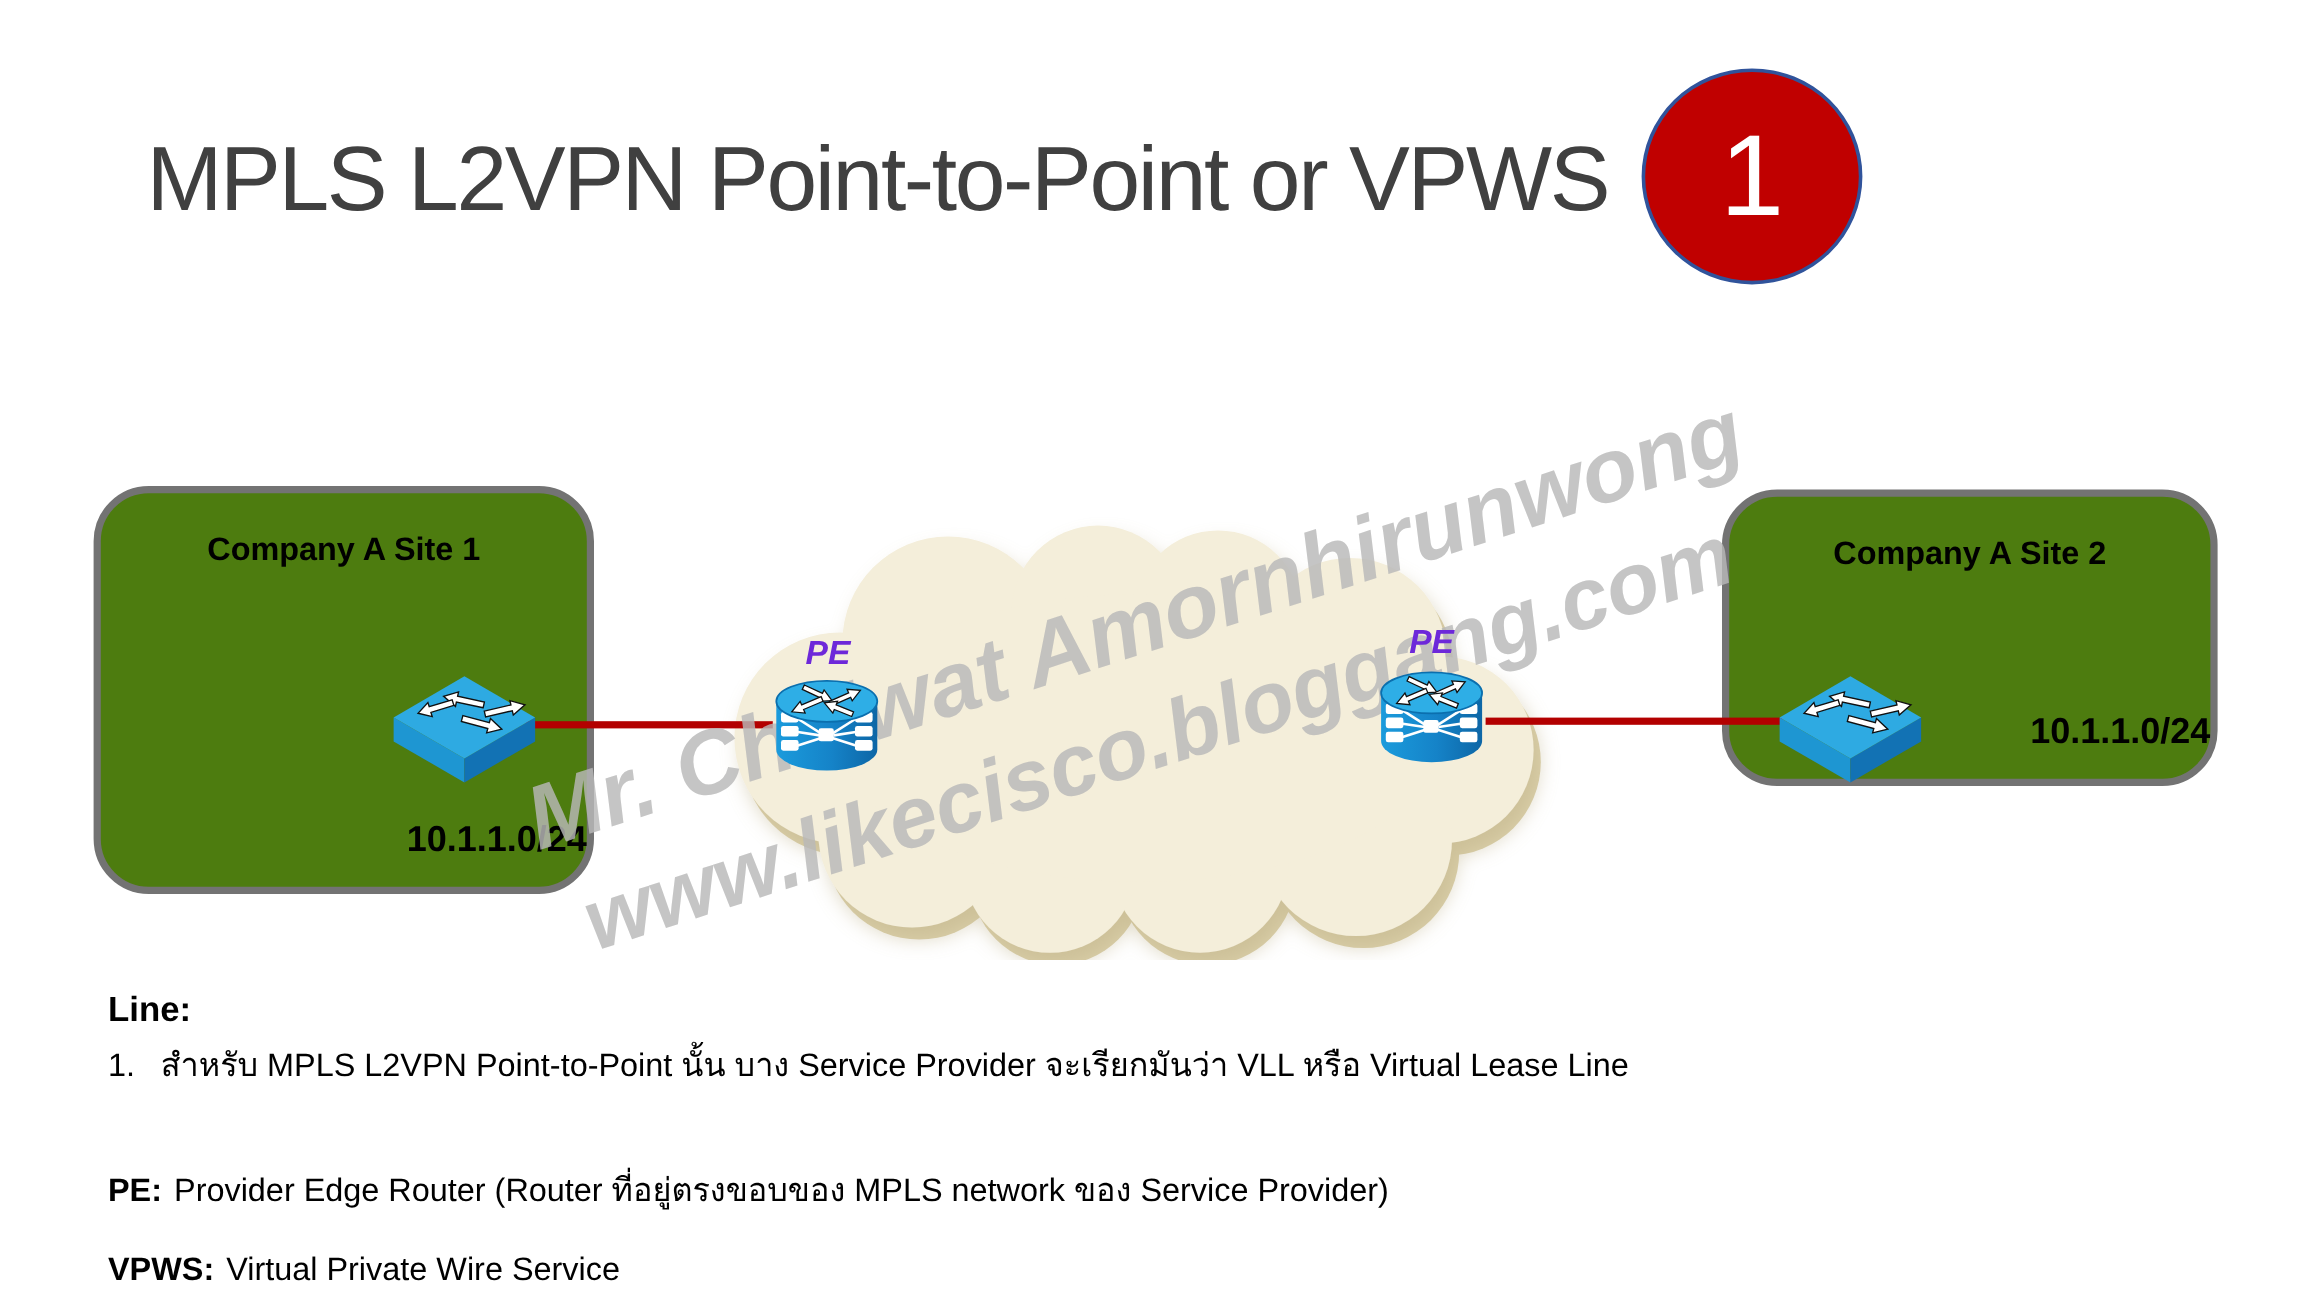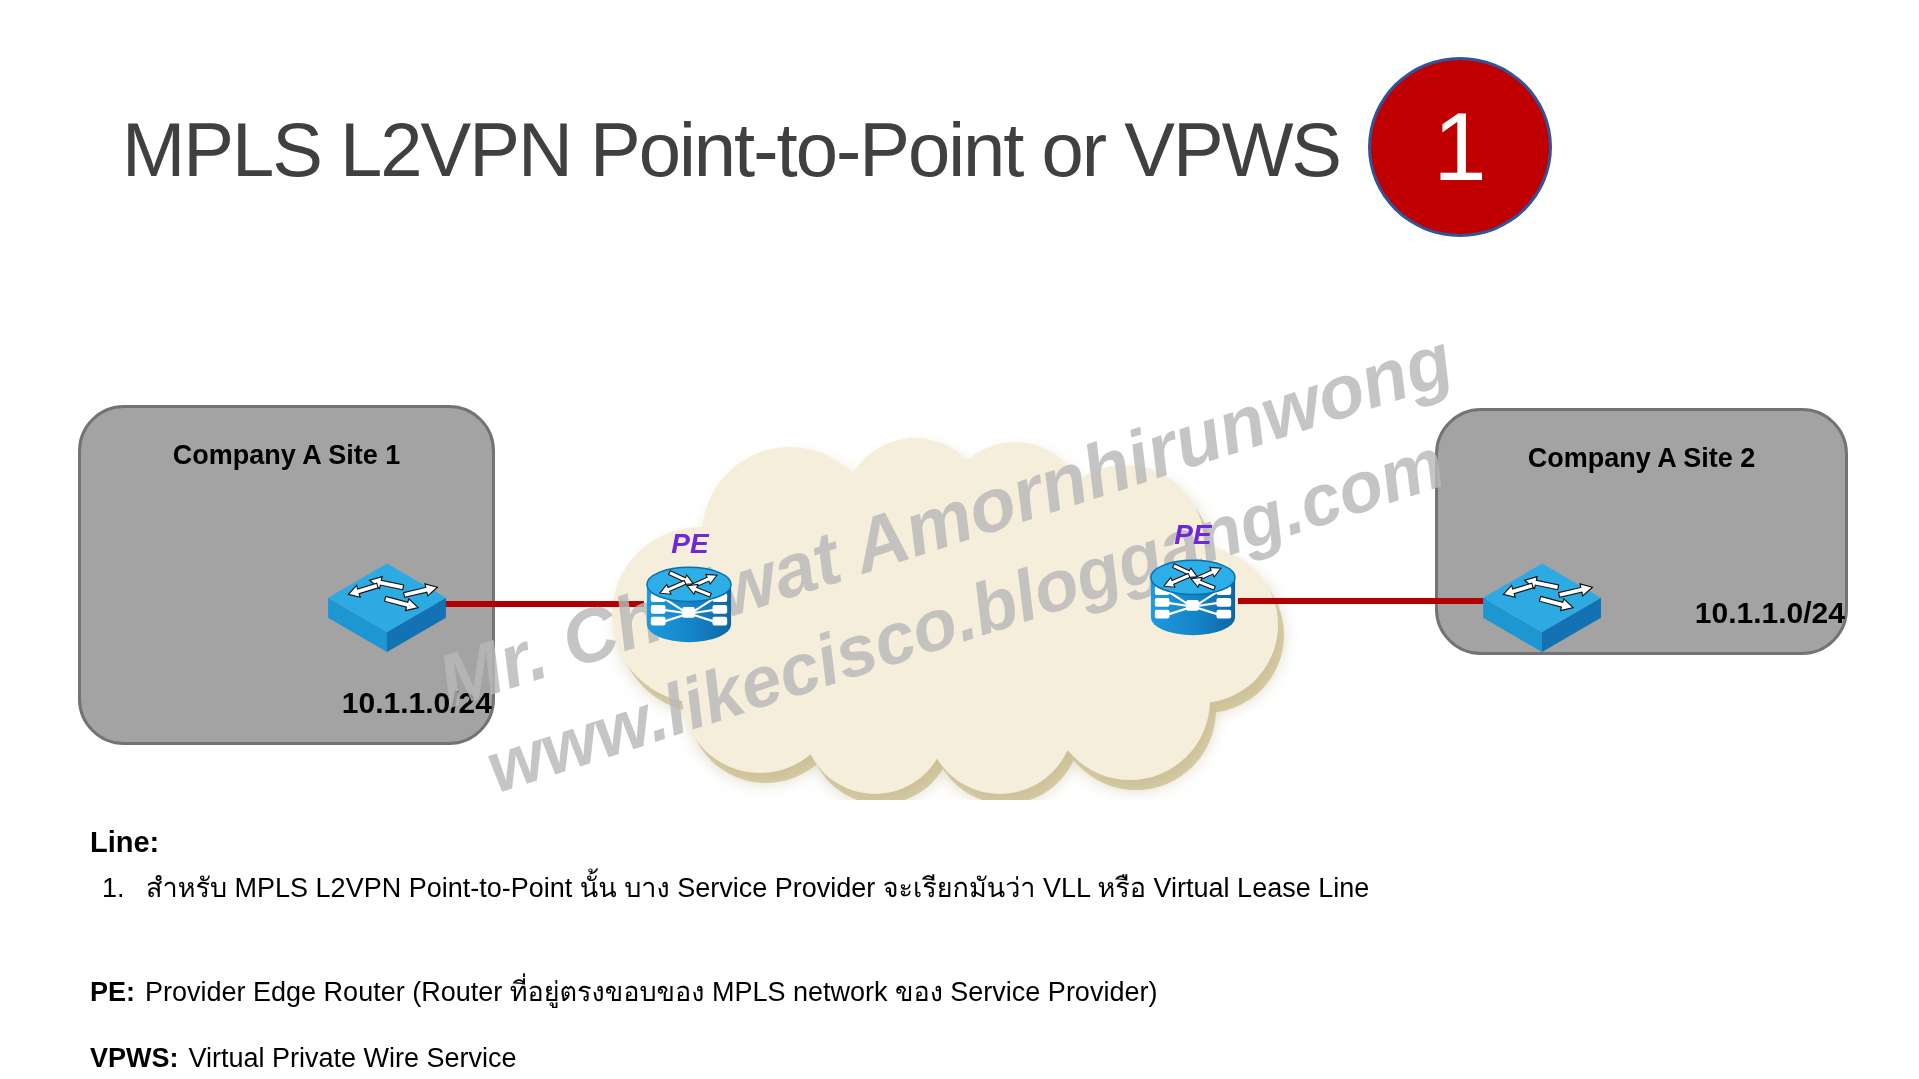--- a/index.html
+++ b/index.html
@@ -12,21 +12,21 @@
     position:absolute;left:122px;top:112px;font-size:76px;line-height:1;
     letter-spacing:-2px;color:#404040;white-space:nowrap;
   }
   .badge{
     position:absolute;left:1368px;top:57px;width:184px;height:180px;border-radius:50%;
     background:#C00000;border:3px solid #30539B;display:flex;align-items:center;justify-content:center;
     color:#fff;font-size:96px;box-sizing:border-box;
   }
   
   .site-box{
-    position:absolute;background:#a3a3a3;border:3px solid #737373;border-radius:46px;box-sizing:border-box;
+    position:absolute;background:#4d7c0f;border:6px solid #737373;border-radius:46px;box-sizing:border-box;
   }
   #site-box-1{left:78px;top:405px;width:417px;height:340px;}
   #site-box-2{left:1435px;top:408px;width:413px;height:247px;}
   .site-name{
     position:absolute;top:32px;left:0;width:100%;text-align:center;
     font-size:27px;font-weight:bold;
   }
   .site-subnet{
     position:absolute;bottom:22px;left:0;width:100%;text-align:right;
     font-size:30px;font-weight:bold;
@@ -58,21 +58,21 @@
     position:absolute;width:60px;text-align:center;font-size:28px;font-weight:bold;color:#6d28d9;font-style:italic;
   }
   #pe-label-1{left:660px;top:528px;}
   #pe-label-2{left:1163px;top:519px;}
   
   .note-line{position:absolute;left:90px;font-size:27px;white-space:nowrap;}
   .note-heading{font-weight:bold;font-size:29px;}
   .note-num{display:inline-block;width:44px;}
   .def-term{font-weight:bold;margin-right:10px;margin-top:42px;}
   #note-heading{top:826px;}
-  #note-item-1{top:866px;margin-left:12px;}
+  #note-item-1{top:866px;}
   #note-item-2{top:904px;}
   #def-pe{top:970px;}
   #def-vpws{top:1043px;}
   .sprite{position:absolute;width:0;height:0;overflow:hidden;}
 </style>
 </head>
 <body>
 
 <svg class="sprite" aria-hidden="true">
   <defs>

